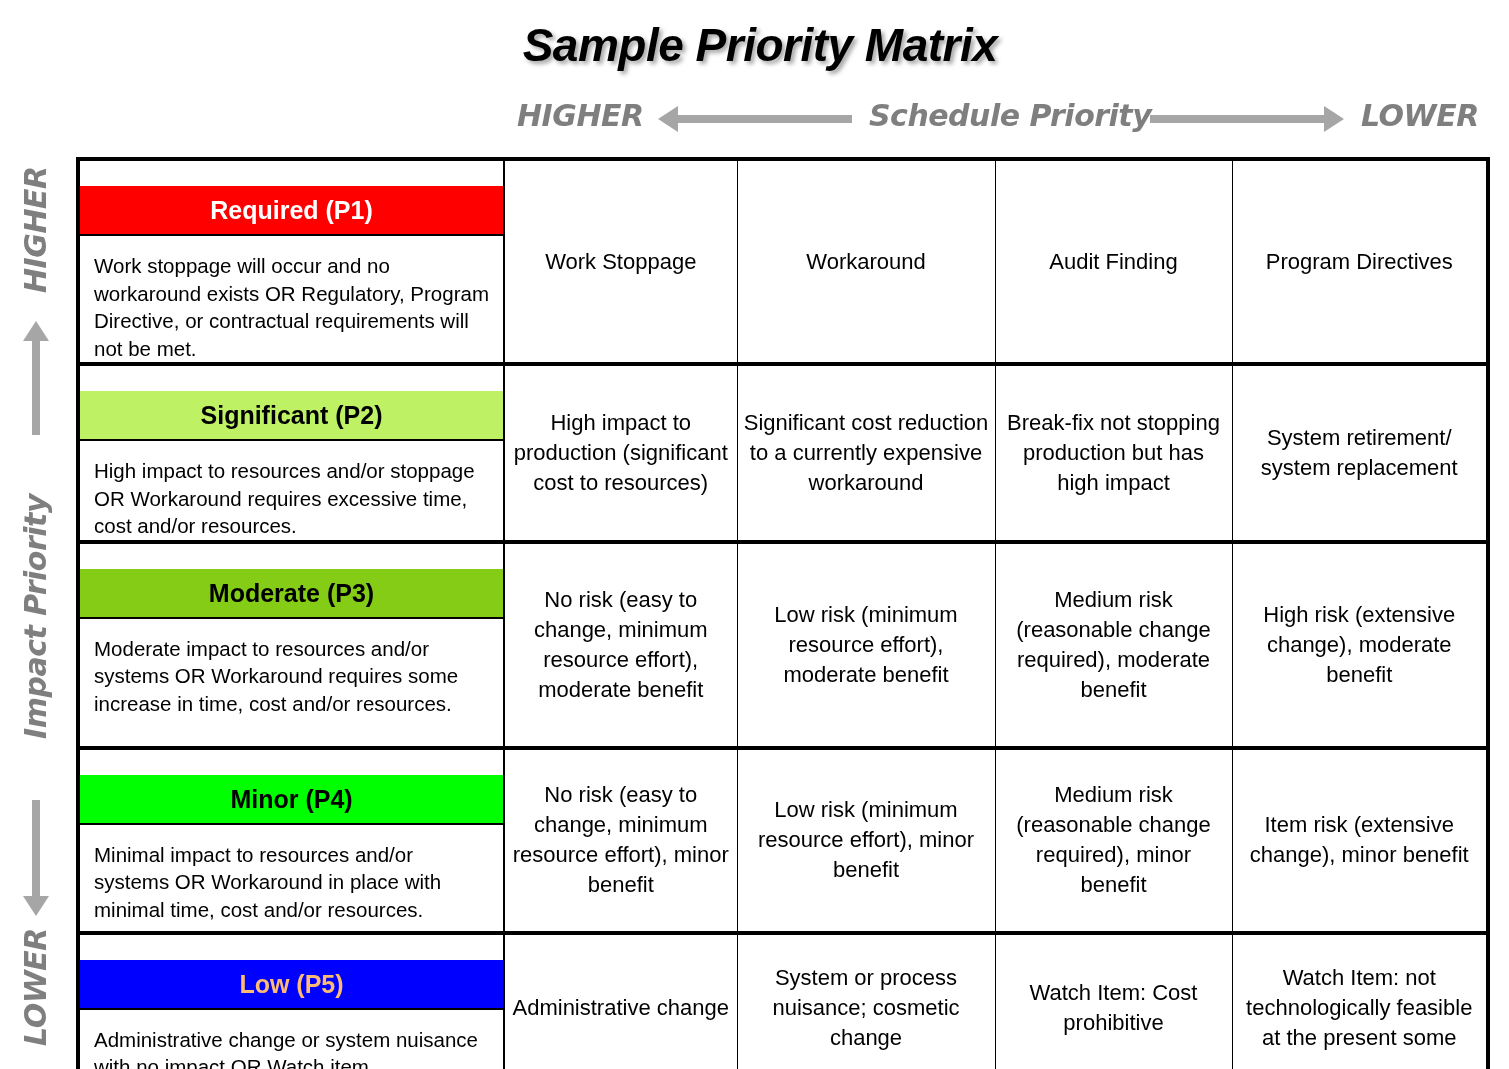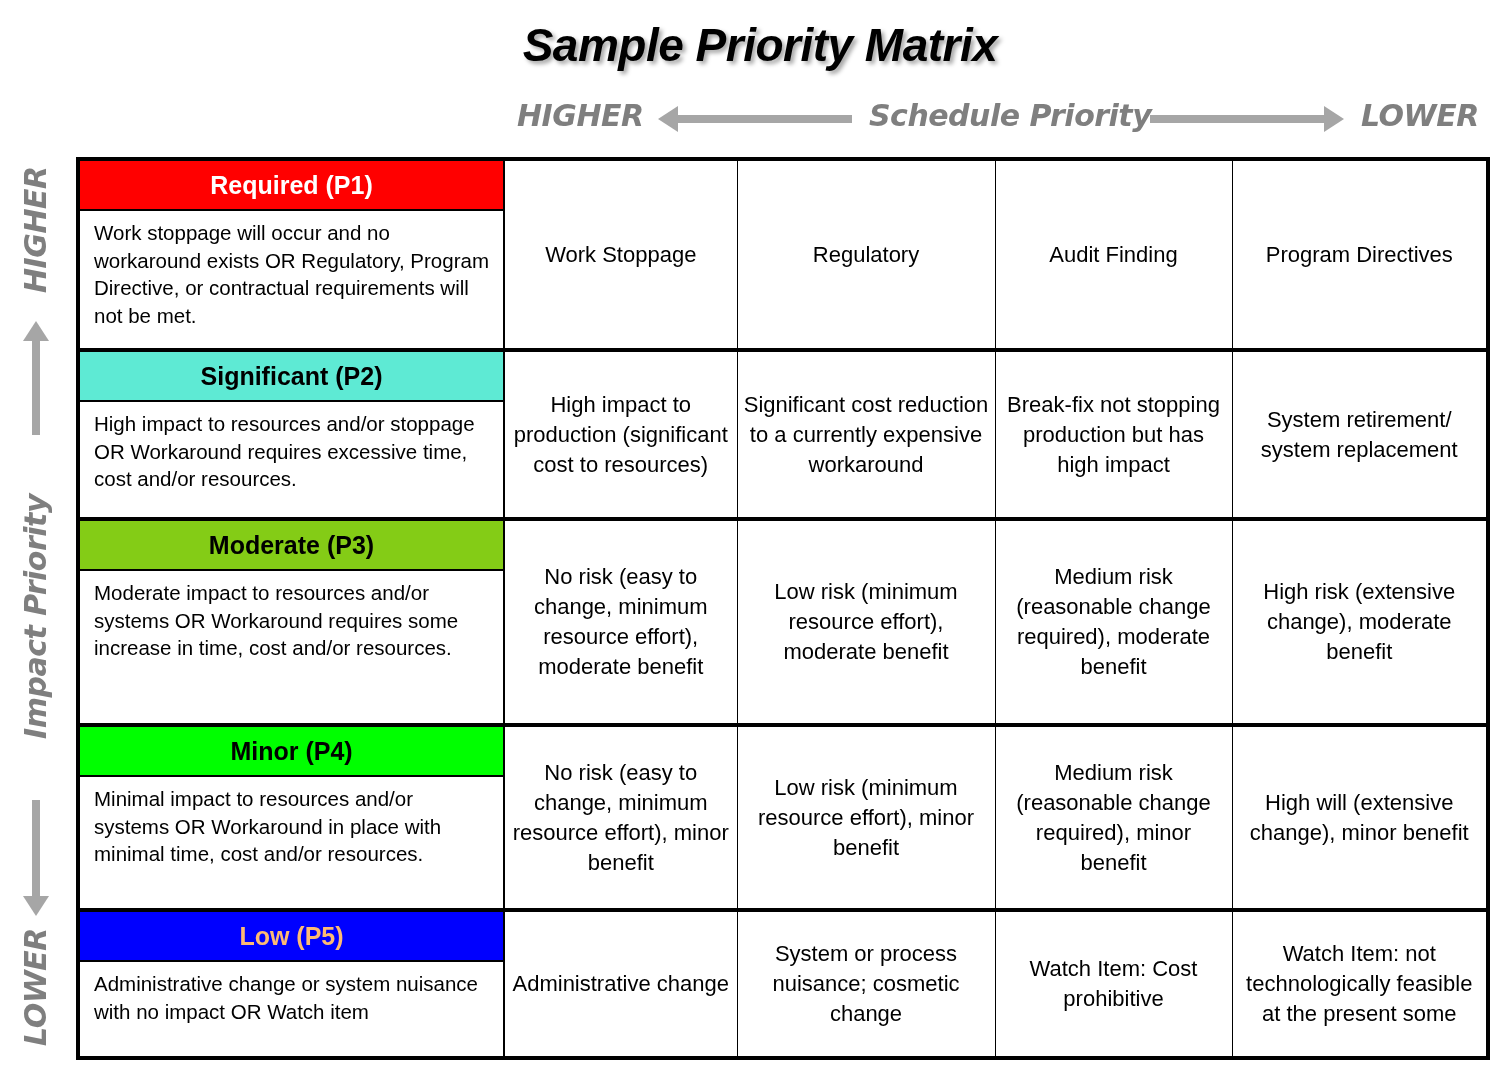--- a/index.html
+++ b/index.html
@@ -42,22 +42,23 @@
       border-collapse: collapse; table-layout: fixed;
     }
     .matrix td { border: 1.5px solid #000; padding: 0; vertical-align: middle; text-align: center;
       font-size: 22px; line-height: 30px; color: #000; }
     .matrix tr { border-top: 4px solid #000; }
     .matrix { border: 4px solid #000; }
     .level-cell { vertical-align: top !important; text-align: left !important; border-right: 2px solid #000 !important; }
     .level-head {
       height: 48px; line-height: 48px; text-align: center; font-weight: bold; font-size: 25px;
       border-bottom: 2px solid #000;
+      margin-top: 25px;
     }
-    .level-desc { padding: 8px 14px 0 14px; font-size: 20.5px; line-height: 27.5px; text-align: left; }
+    .level-desc { padding: 8px 14px 0 14px; font-size: 20.5px; line-height: 27.5px; text-align: left; margin-top: 8px; }
     .cell-text { padding: 0 6px; }
   </style>
 </head>
 <body>
 
 <div class="title">Sample Priority Matrix</div>
 
 <div>
   <span class="axis-text sched-higher">HIGHER</span>
   <div class="ah-left"></div>
@@ -89,32 +90,32 @@
   <tbody>
     <tr style="height:191px">
       <td class="level-cell">
         <div class="level-head" style="background:#FF0000;color:#FFFFFF">Required (P1)</div>
         <div class="level-desc">Work stoppage will occur and no workaround exists OR Regulatory, Program Directive, or contractual requirements will not be met.</div>
       </td>
       <td>
           <div class="cell-text">Work Stoppage</div>
         </td>
       <td>
-          <div class="cell-text">Regulatory</div>
+          <div class="cell-text">Workaround</div>
         </td>
       <td>
           <div class="cell-text">Audit Finding</div>
         </td>
       <td>
           <div class="cell-text">Program Directives</div>
         </td>
     </tr>
     <tr style="height:169px">
       <td class="level-cell">
-        <div class="level-head" style="background:#5eead4;color:#000000">Significant (P2)</div>
+        <div class="level-head" style="background:#bef264;color:#000000">Significant (P2)</div>
         <div class="level-desc">High impact to resources and/or stoppage OR Workaround requires excessive time, cost and/or resources.</div>
       </td>
       <td>
           <div class="cell-text">High impact to production (significant cost to resources)</div>
         </td>
       <td>
           <div class="cell-text">Significant cost reduction to a currently expensive workaround</div>
         </td>
       <td>
           <div class="cell-text">Break-fix not stopping production but has high impact</div>
@@ -149,21 +150,21 @@
       <td>
           <div class="cell-text">No risk (easy to change, minimum resource effort), minor benefit</div>
         </td>
       <td>
           <div class="cell-text">Low risk (minimum resource effort), minor benefit</div>
         </td>
       <td>
           <div class="cell-text">Medium risk (reasonable change required), minor benefit</div>
         </td>
       <td>
-          <div class="cell-text">High will (extensive change), minor benefit</div>
+          <div class="cell-text">Item risk (extensive change), minor benefit</div>
         </td>
     </tr>
     <tr style="height:148px">
       <td class="level-cell">
         <div class="level-head" style="background:#0000FF;color:#fdba74">Low (P5)</div>
         <div class="level-desc">Administrative change or system nuisance with no impact OR Watch item</div>
       </td>
       <td>
           <div class="cell-text">Administrative change</div>
         </td>

